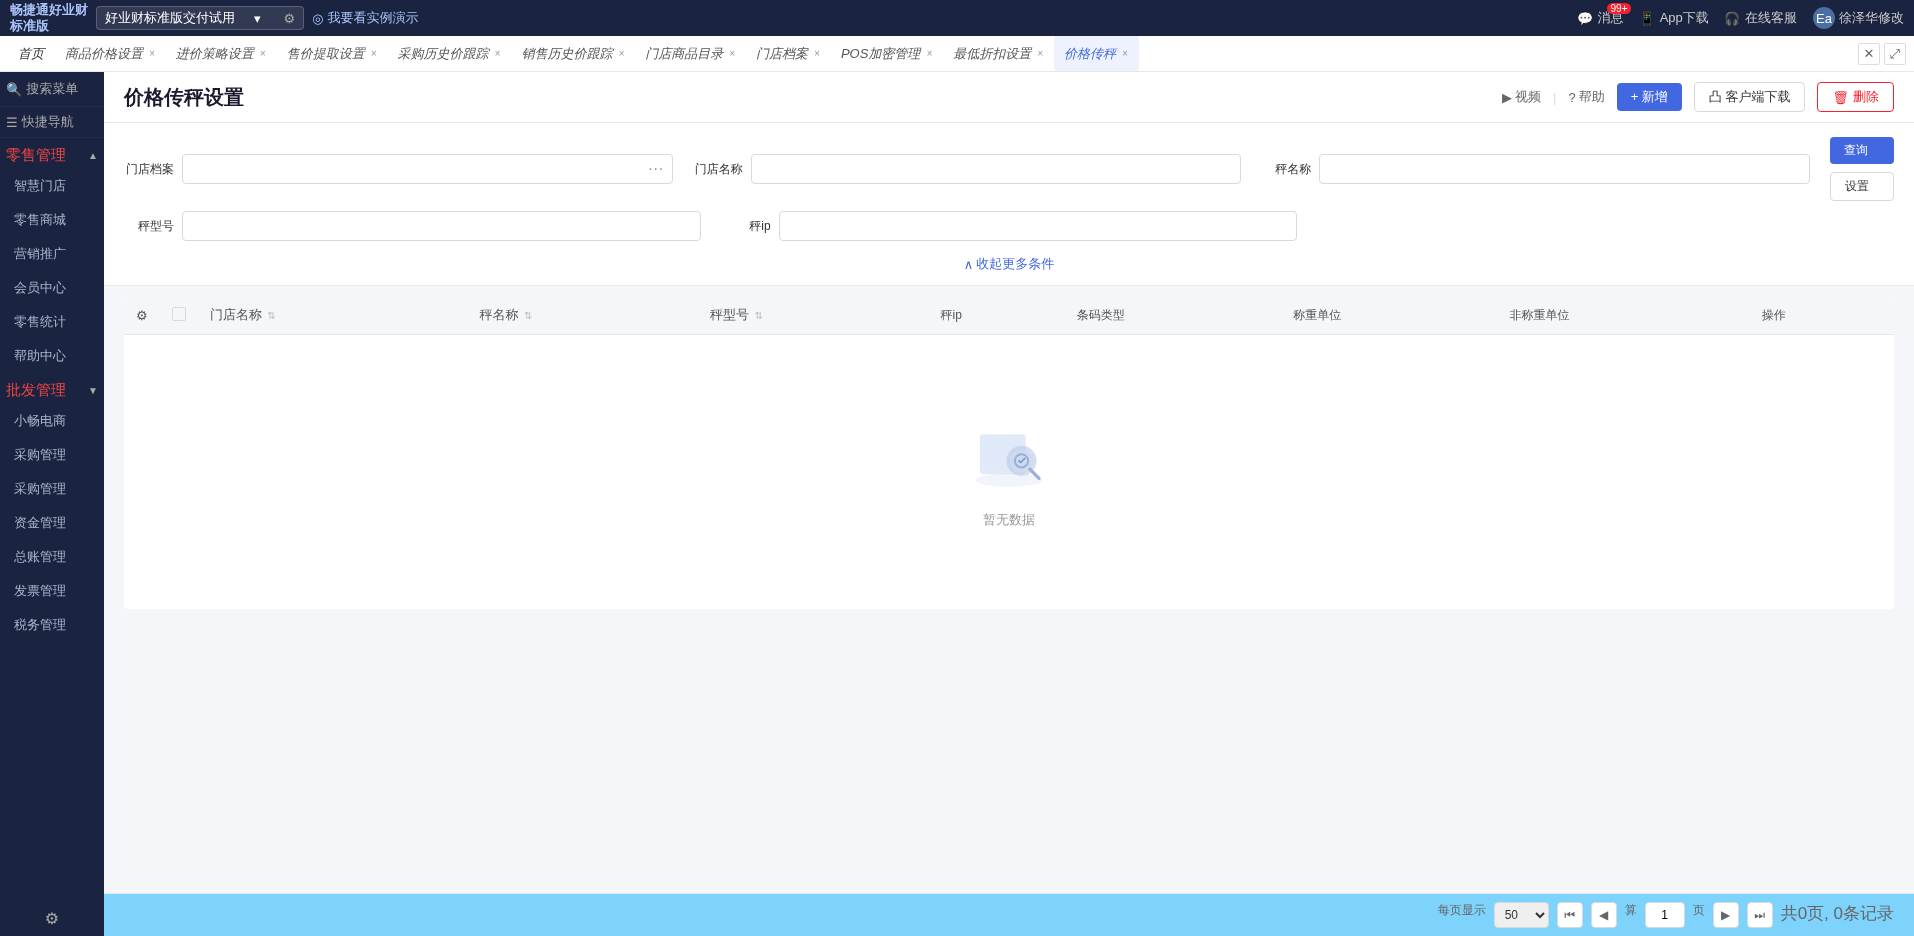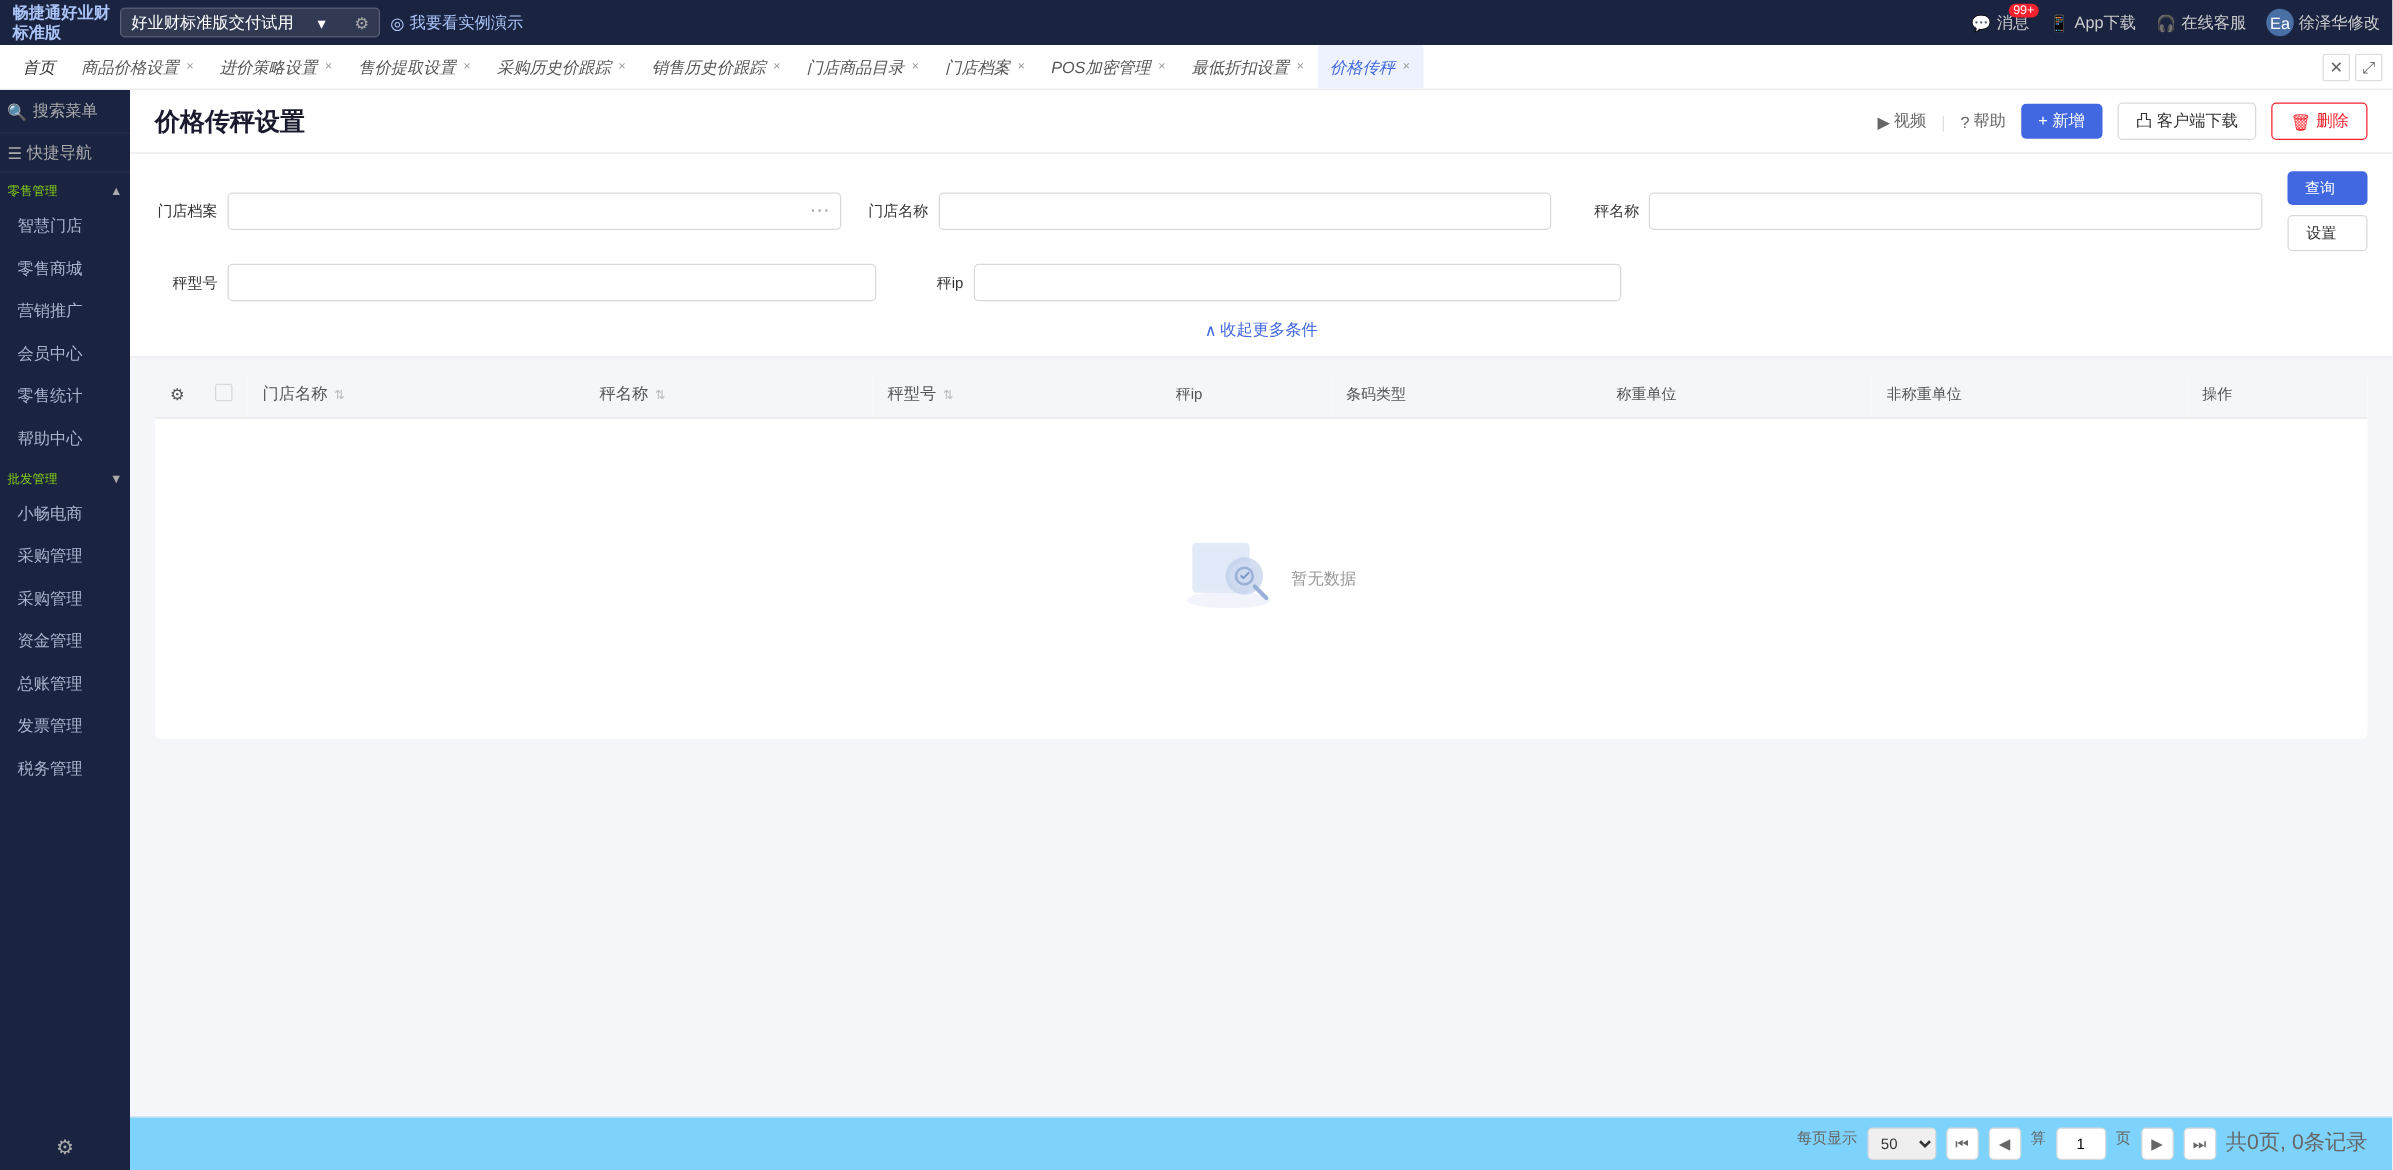--- a/index.html
+++ b/index.html
@@ -113,21 +113,21 @@
       font-size: 12px;
       border-bottom: 1px solid rgba(255,255,255,0.05);
     }
     .sidebar-section {
       padding: 8px 6px 4px 6px;
       display: flex;
       align-items: center;
       justify-content: space-between;
       cursor: pointer;
     }
-    .sidebar-section-label { color: #84cc16; font-size: 10px; font-weight: 500; }
+    .sidebar-section-label { color: #ef4444; font-size: 15px; font-weight: 500; }
     .sidebar-section-arrow { color: #aaa; font-size: 10px; }
     .sidebar-item {
       padding: 8px 6px 8px 14px;
       color: #aab4cc;
       font-size: 12px;
       cursor: pointer;
       display: flex;
       align-items: center;
     }
     .sidebar-bottom { margin-top: auto; padding: 8px 6px; display: flex; justify-content: center; }
@@ -248,20 +248,21 @@
       font-size: 12px;
       color: #333;
     }
     .th-gear { width: 36px; text-align: center; }
     .th-check { width: 36px; text-align: center; }
     .sort-icon { color: #bbb; font-size: 10px; margin-left: 2px; }
 
     
     .empty-state {
       display: flex;
+      flex-direction: column;
       align-items: center;
       justify-content: center;
       padding: 80px 0;
     }
     .empty-icon {
       width: 100px;
       height: 80px;
       margin-bottom: 16px;
     }
     .empty-text { color: #999; font-size: 13px; }

